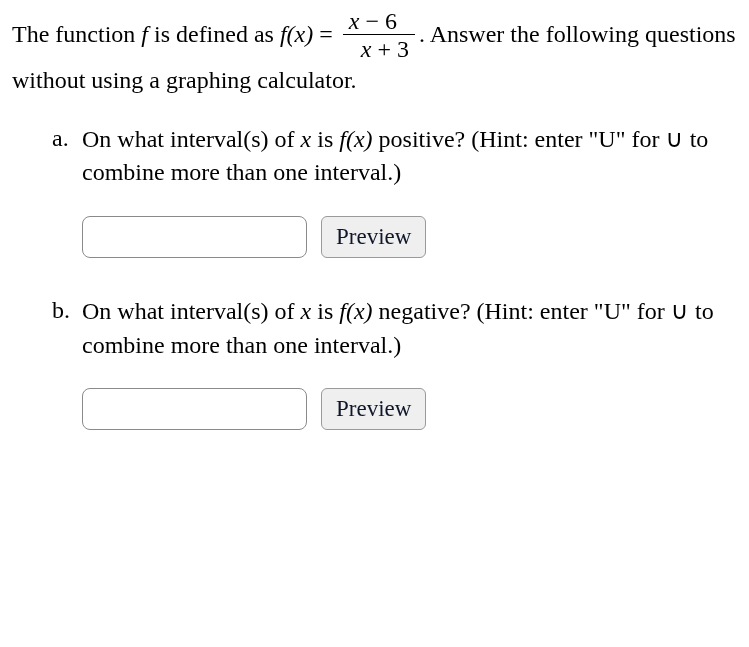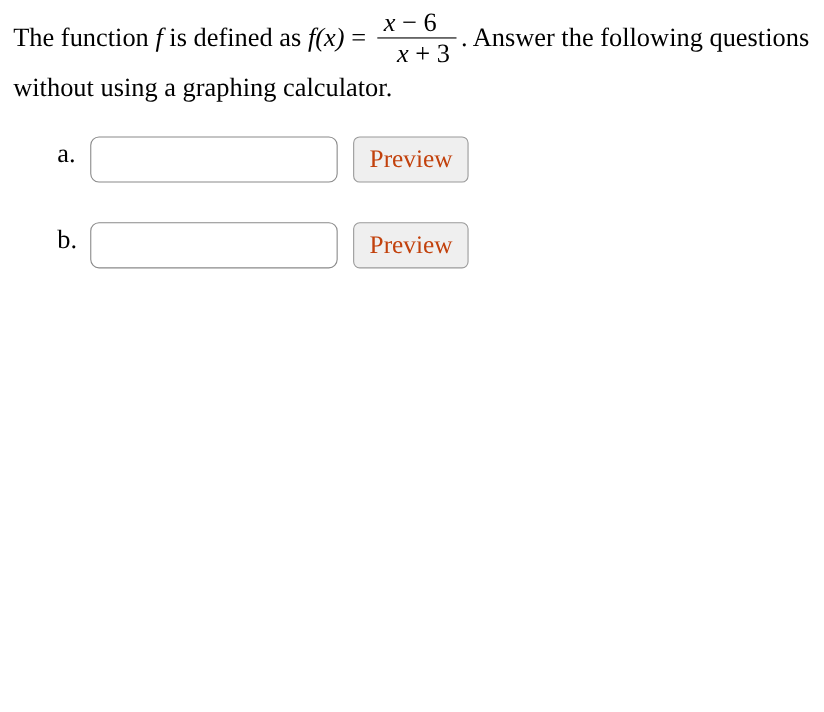--- a/index.html
+++ b/index.html
@@ -78,39 +78,45 @@
     }
     .preview-btn {
       height: 42px;
       padding: 0 14px;
       font-size: 23px;
       font-family: "Times New Roman", Times, serif;
       border: 1px solid #9a9a9a;
       border-radius: 6px;
       background: #efefef;
       cursor: pointer;
-      color: #c2410c;
+      color: #0f172a;
     }
     .union {
       font-family: Arial, sans-serif;
     }
   </style>
 </head>
 <body>
 
 <div class="intro">
   <span>The function </span><span class="math-i">f</span><span> is defined as </span><span class="math-i">f(x)</span><span> = </span><span class="frac"><span class="num"><span class="math-i">x</span><span> − 6</span></span><span class="den"><span class="math-i">x</span><span> + 3</span></span></span><span>. Answer the following questions </span><span class="bold">without using a graphing calculator</span><span>.</span>
 </div>
 
 <ol class="questions">
   <li data-marker="a.">
+    <div>
+      <span>On what interval(s) of </span><span class="math-i">x</span><span> is </span><span class="math-i">f(x)</span><span> positive? (Hint: enter "U" for </span><span class="union"> ∪ </span><span> to combine more than one interval.)</span>
+    </div>
     <div class="answer-row">
       <input type="text" class="answer-input" value="" style="">
       <button class="preview-btn">Preview</button>
     </div>
   </li>
   <li data-marker="b.">
+    <div>
+      <span>On what interval(s) of </span><span class="math-i">x</span><span> is </span><span class="math-i">f(x)</span><span> negative? (Hint: enter "U" for </span><span class="union"> ∪ </span><span> to combine more than one interval.)</span>
+    </div>
     <div class="answer-row">
       <input type="text" class="answer-input" value="" style="">
       <button class="preview-btn">Preview</button>
     </div>
   </li>
 </ol>
 
 </body></html>

